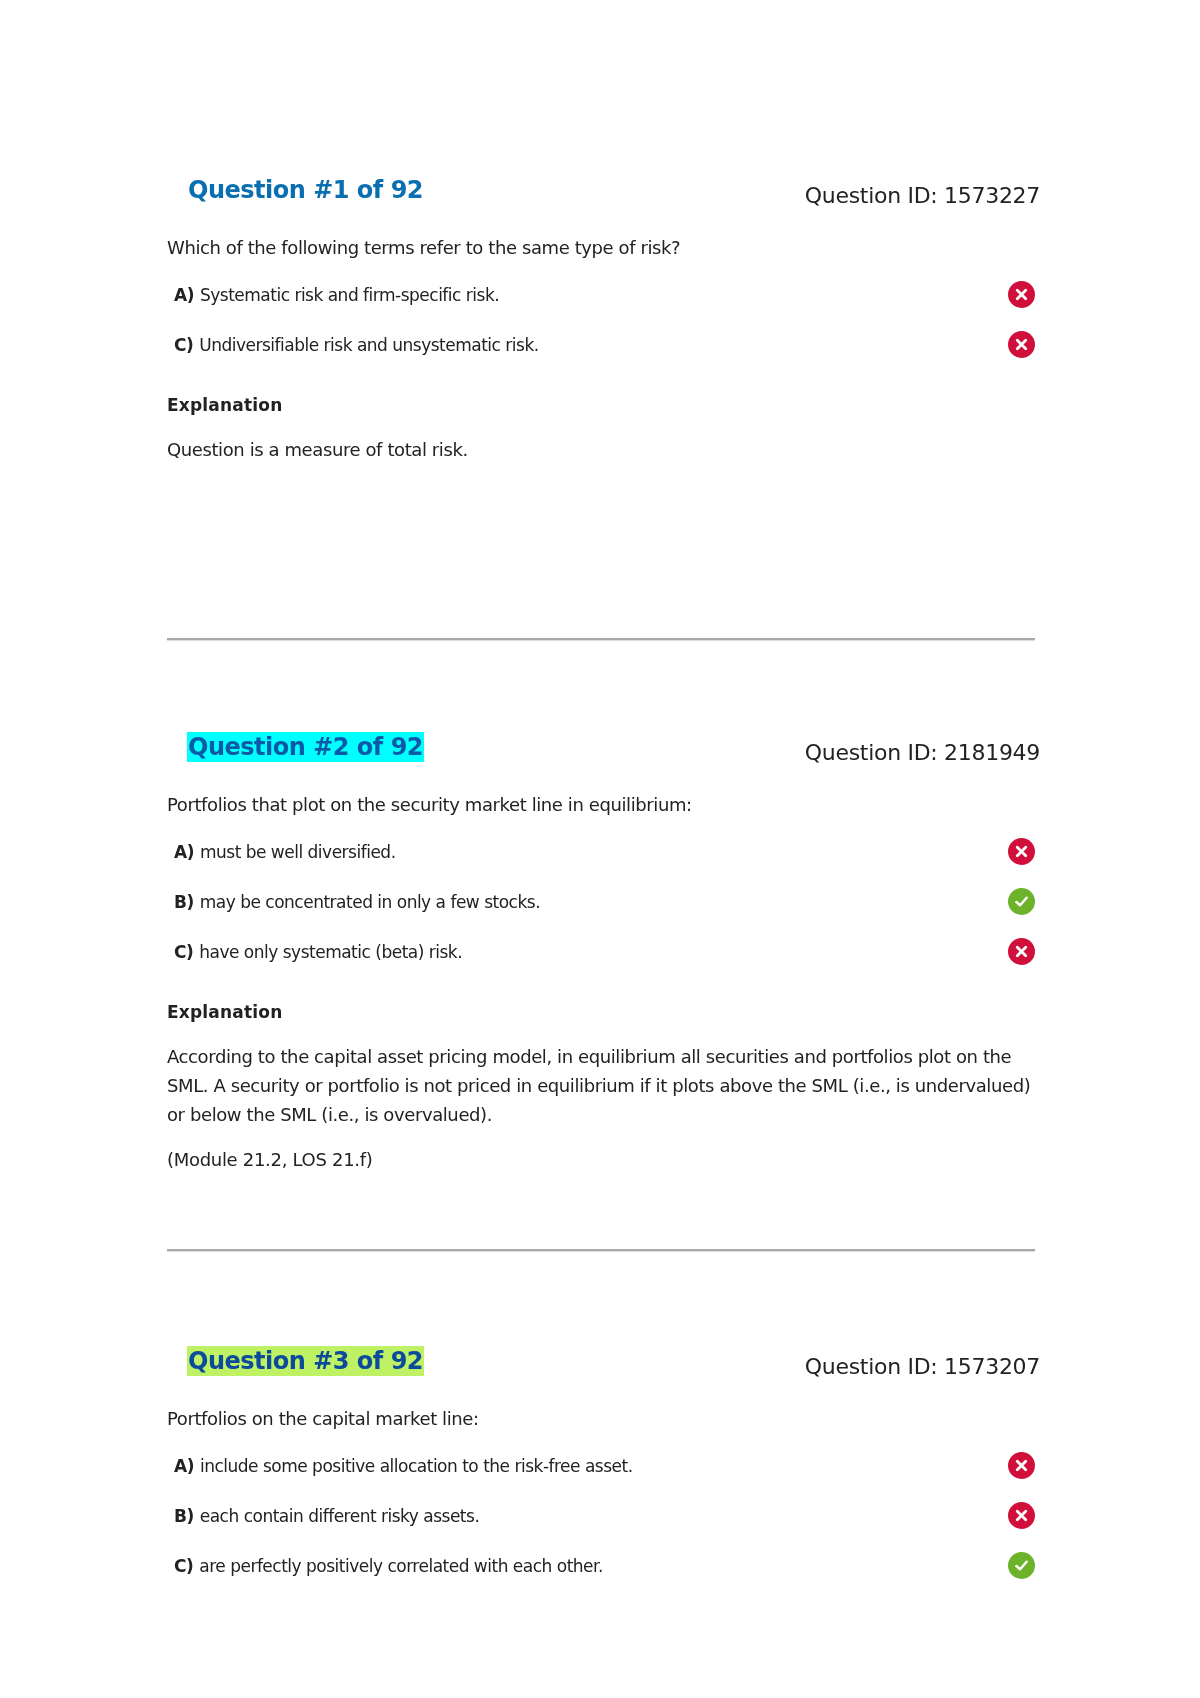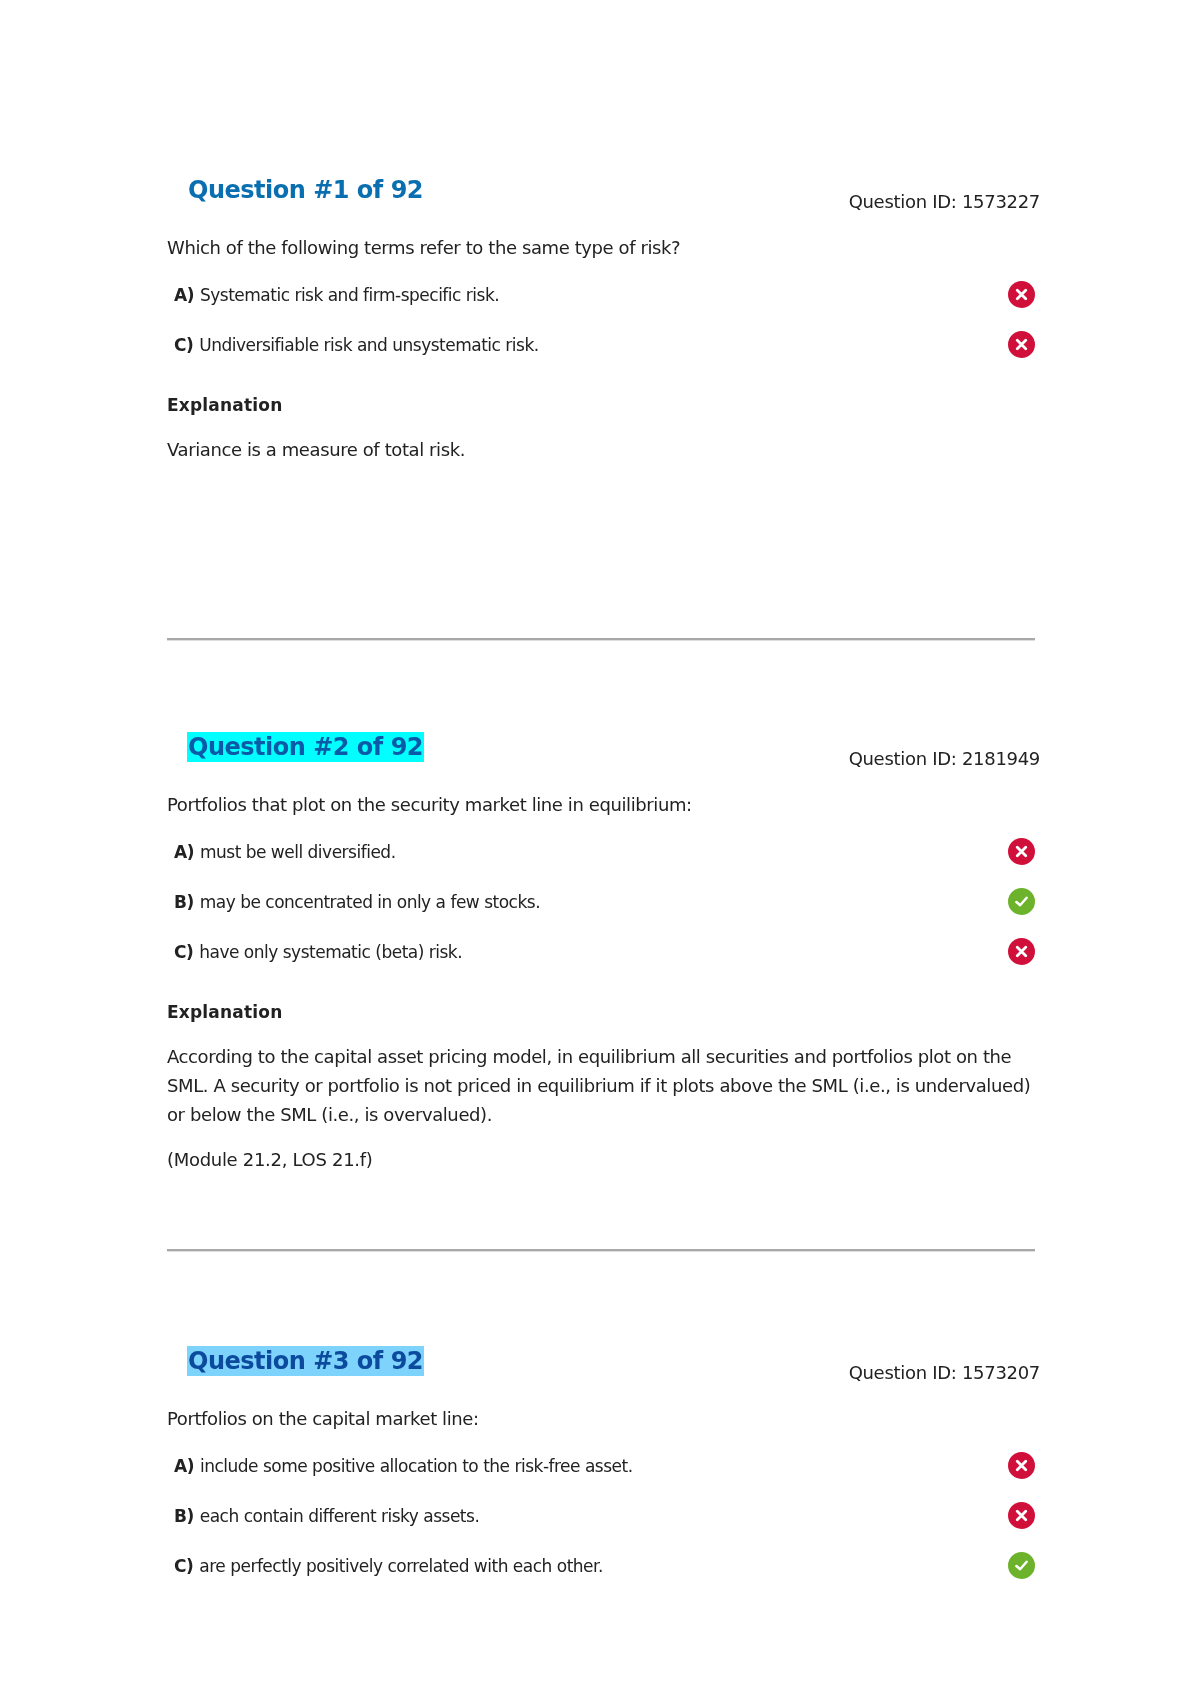--- a/index.html
+++ b/index.html
@@ -3,22 +3,22 @@
 <meta charset="utf-8">
 <style>
   html, body { margin: 0; padding: 0; background: #ffffff; }
   body { width: 1200px; height: 1698px; position: relative; overflow: hidden;
          font-family: "DejaVu Sans", "Liberation Sans", sans-serif; color: #222; }
   .q { position: absolute; left: 167px; width: 873px; }
   .q-head { position: relative; height: 30px; }
   .q-title { position: absolute; left: 0; top: 0; font-size: 24px; font-weight: bold;
              color: #0a6fb0; letter-spacing: -0.5px; line-height: 30px; padding: 0 1px; margin-left: 20px; }
   .q-title.hl-cyan { background: #00ffff; color: #0a5aa8; }
-  .q-title.hl-blue { background: #7dd3fc; color: #0b4a9c; }
-  .q-id { position: absolute; right: 0; top: 16px; font-size: 18px; color: #222; letter-spacing: -0.3px; }
+  .q-title.hl-blue { background: #bef264; color: #0b4a9c; }
+  .q-id { position: absolute; right: 0; top: 8px; font-size: 22px; color: #222; letter-spacing: -0.3px; }
   .q-stem { font-size: 18px; letter-spacing: -0.4px; margin-top: 32px; }
   .opts { margin-top: 24px; }
   .opt { position: relative; height: 50px; line-height: 26px; font-size: 17px; letter-spacing: -0.5px; padding-left: 7px; }
   .opt .letter { font-weight: bold; margin-right: 6px; }
   .mark { position: absolute; right: 5px; top: -1px; width: 27px; height: 27px; border-radius: 50%;
           display: flex; align-items: center; justify-content: center; }
   .mark.wrong { background: #d0103a; }
   .mark.right { background: #6cb22a; }
   .mark svg { width: 15px; height: 15px; }
   .expl-h { font-size: 17px; font-weight: bold; letter-spacing: 0.2px; margin-top: 13px; }
@@ -48,21 +48,21 @@
     <div class="opt">
       <span class="letter">C)</span><span>Undiversifiable risk and unsystematic risk.</span>
       <span class="mark wrong">
           <svg viewBox="0 0 16 16">
             <path d="M3.5 3.5 L12.5 12.5 M12.5 3.5 L3.5 12.5" stroke="#fff" stroke-width="3" stroke-linecap="round"></path>
           </svg>
         </span>
     </div>
   </div>
   <div class="expl-h">Explanation</div>
-  <div class="expl">Variance is a measure of total risk.</div>
+  <div class="expl">Question is a measure of total risk.</div>
 </section>
 
 <div class="divider" style="top:638px;"></div>
 
 <section class="q" style="top:732px;">
   <div class="q-head">
     <div class="q-title hl-cyan">Question #2 of 92</div>
     <div class="q-id">Question ID: 2181949</div>
   </div>
   <div class="q-stem">Portfolios that plot on the security market line in equilibrium:</div>

